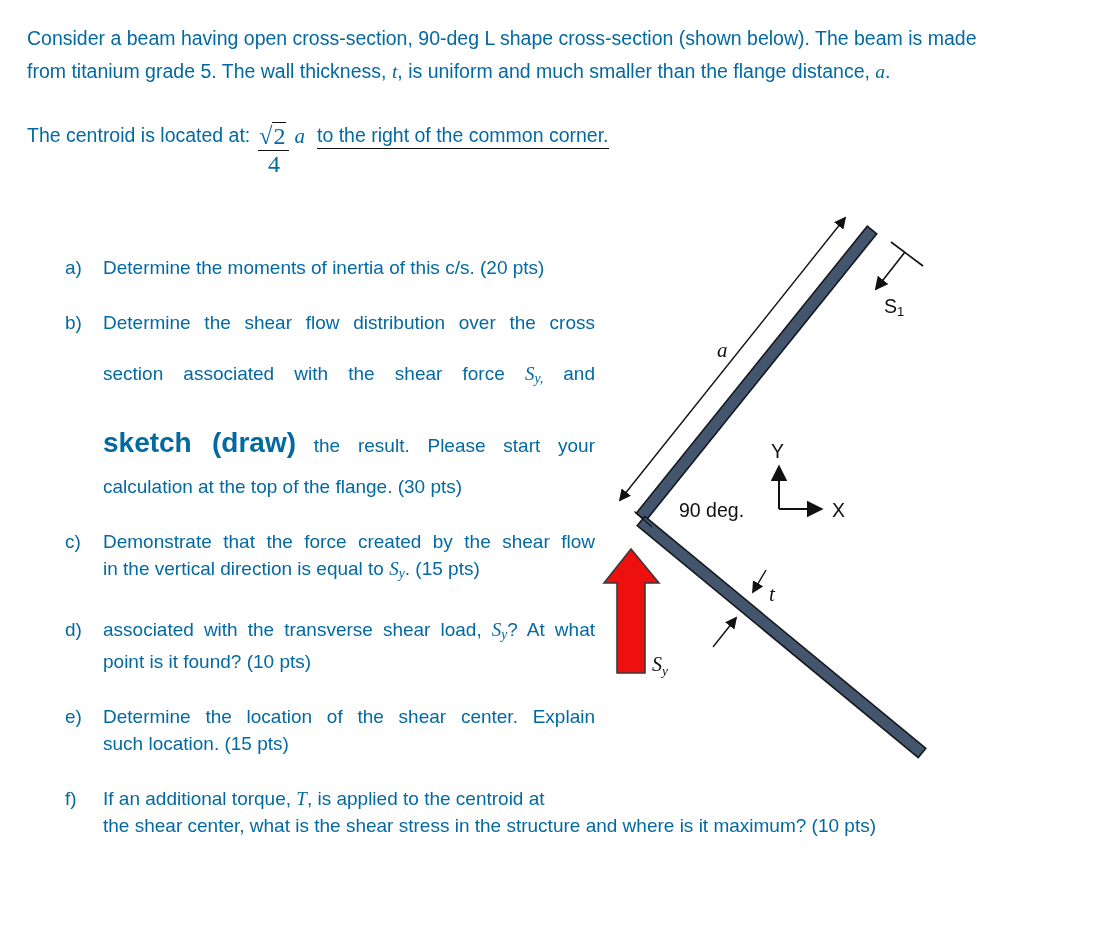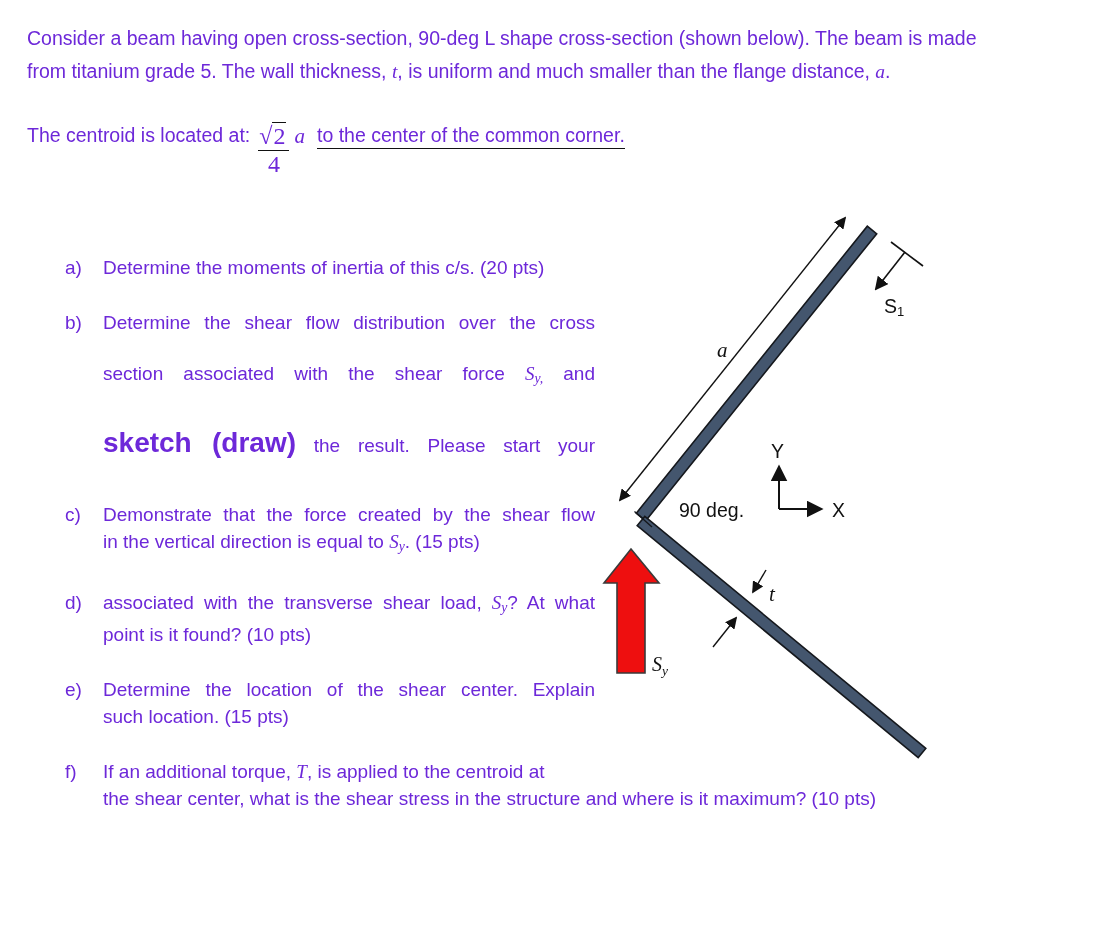--- a/index.html
+++ b/index.html
@@ -1,17 +1,17 @@
 <!DOCTYPE html>
 <html><head>
 <meta charset="utf-8">
 <style>
   html,body{margin:0;padding:0;background:#fff;}
   #page{position:relative;width:1097px;height:929px;background:#ffffff;overflow:hidden;
-        font-family:"Liberation Sans",sans-serif;color:#6d28d9;}
+        font-family:"Liberation Sans",sans-serif;color:#0369a1;}
 
   
   #intro{position:absolute;left:27px;top:22px;font-size:19.5px;}
   #intro .line{line-height:33px;white-space:nowrap;}
 
   
   #centroid-row{position:absolute;left:27px;top:124px;height:70px;display:flex;align-items:flex-start;font-size:19.5px;}
   .frac{display:inline-block;text-align:center;margin-left:8px;
         font-family:"Liberation Serif",serif;font-size:24px;line-height:1.05;vertical-align:middle;}
   .frac .num{display:block;border-bottom:1.6px solid #111;padding:0 3px 1px 1px;}
@@ -49,36 +49,37 @@
       <div class="line"><span class="seg-n">from titanium grade 5. The wall thickness, </span><span class="seg-i">t</span><span class="seg-n">, is uniform and much smaller than the flange distance, </span><span class="seg-i">a</span><span class="seg-n">.</span></div>
     </div>
 
   <div id="centroid-row">
     <span>The centroid is located at:</span>
     <span class="frac">
       <span class="num"><span>√</span><span class="radicand">2</span></span>
       <span class="den">4</span>
     </span>
     <span class="math-var">a</span>
-    <span class="underlined">to the center of the common corner.</span>
+    <span class="underlined">to the right of the common corner.</span>
   </div>
 
   <div id="qlist">
       <div class="qitem">
         <span class="marker">a)</span>
         <div class="qbody">
           <div class="line"><span class="seg-n">Determine the moments of inertia of this c/s. (20 pts)</span></div>
         </div>
       </div>
       <div class="qitem">
         <span class="marker">b)</span>
         <div class="qbody">
           <div class="line fill"><span class="seg-n">Determine the shear flow distribution over the cross</span></div>
           <div class="line fill"><span class="seg-n">section associated with the shear force </span><span class="seg-i">S</span><span class="seg-sub">y,</span><span class="seg-n"> and</span></div>
           <div class="line fill tall"><span class="seg-b">sketch (draw)</span><span class="seg-n"> the result. Please start your</span></div>
+          <div class="line"><span class="seg-n">calculation at the top of the flange. (30 pts)</span></div>
         </div>
       </div>
       <div class="qitem">
         <span class="marker">c)</span>
         <div class="qbody">
           <div class="line fill"><span class="seg-n">Demonstrate that the force created by the shear flow</span></div>
           <div class="line"><span class="seg-n">in the vertical direction is equal to </span><span class="seg-i">S</span><span class="seg-sub">y</span><span class="seg-n">. (15 pts)</span></div>
         </div>
       </div>
       <div class="qitem">

